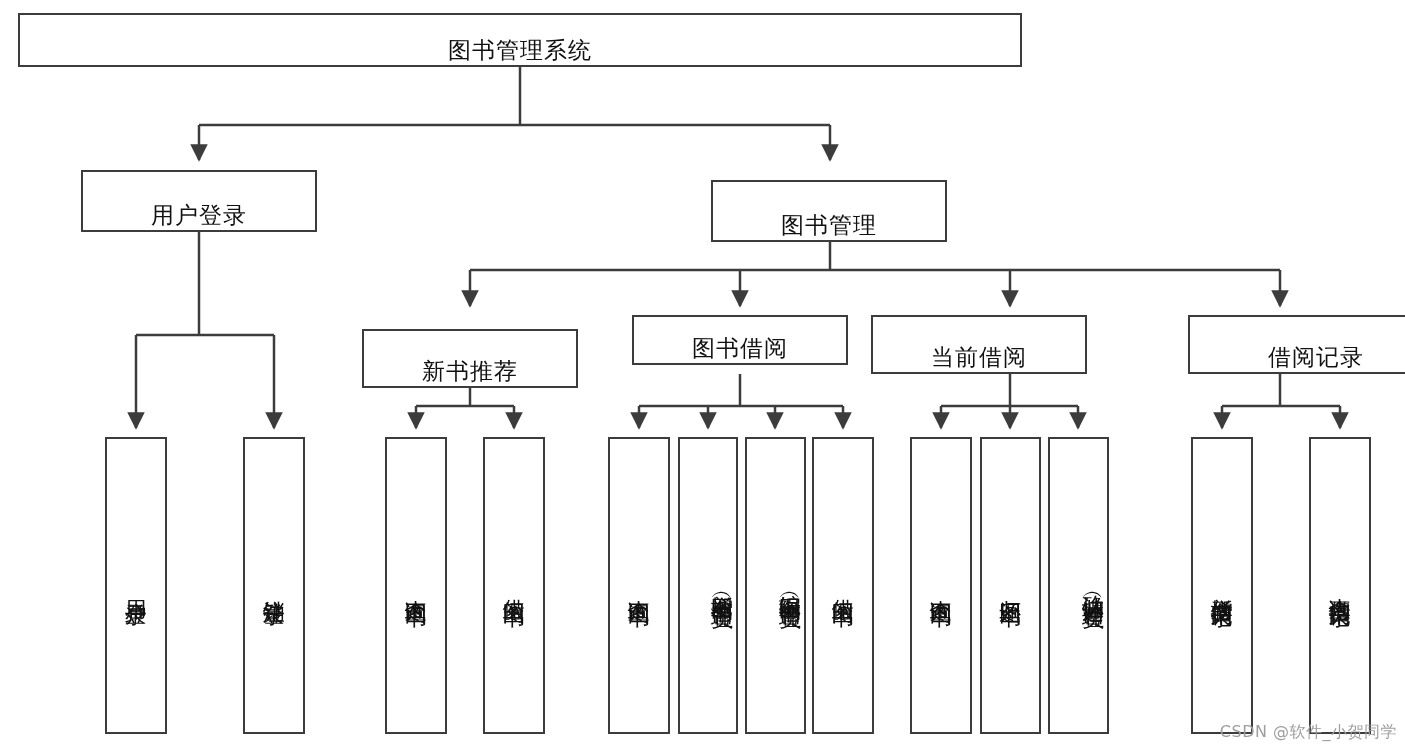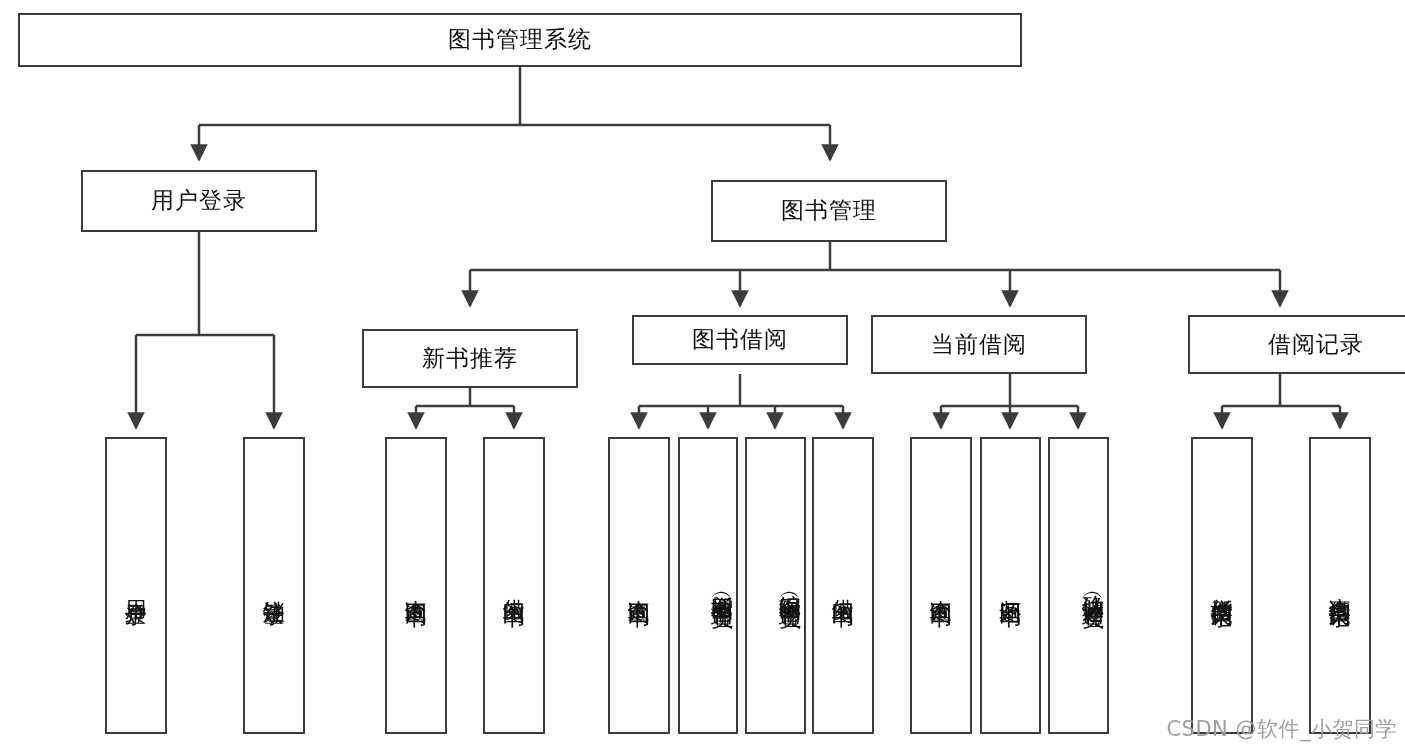--- a/index.html
+++ b/index.html
@@ -25,21 +25,21 @@
     width: 1405px;
     height: 747px;
     pointer-events: none;
   }
   .node {
     position: absolute;
     box-sizing: border-box;
     background: #ffffff;
     border: 2px solid #3c3c3c;
     display: flex;
-    align-items: center;
+    align-items: flex-end;
     justify-content: center;
     color: #111111;
   }
   .node.horiz {
     font-size: 23px;
     letter-spacing: 1px;
     line-height: 1.2;
   }
   .node.vert {
     writing-mode: vertical-rl;
@@ -55,21 +55,21 @@
   .node.vert.top-anchored {
     align-items: flex-start;
   }
   .node.vert.mid-anchored {
     align-items: center;
   }
   #watermark {
     position: absolute;
     right: 8px;
     bottom: 4px;
-    font-size: 21px;
+    font-size: 16px;
     color: #9e9e9e;
     font-family: "DejaVu Sans", "Liberation Sans", sans-serif;
     white-space: nowrap;
     letter-spacing: 0.5px;
   }
 </style>
 </head>
 <body>
 
 <div id="canvas">

